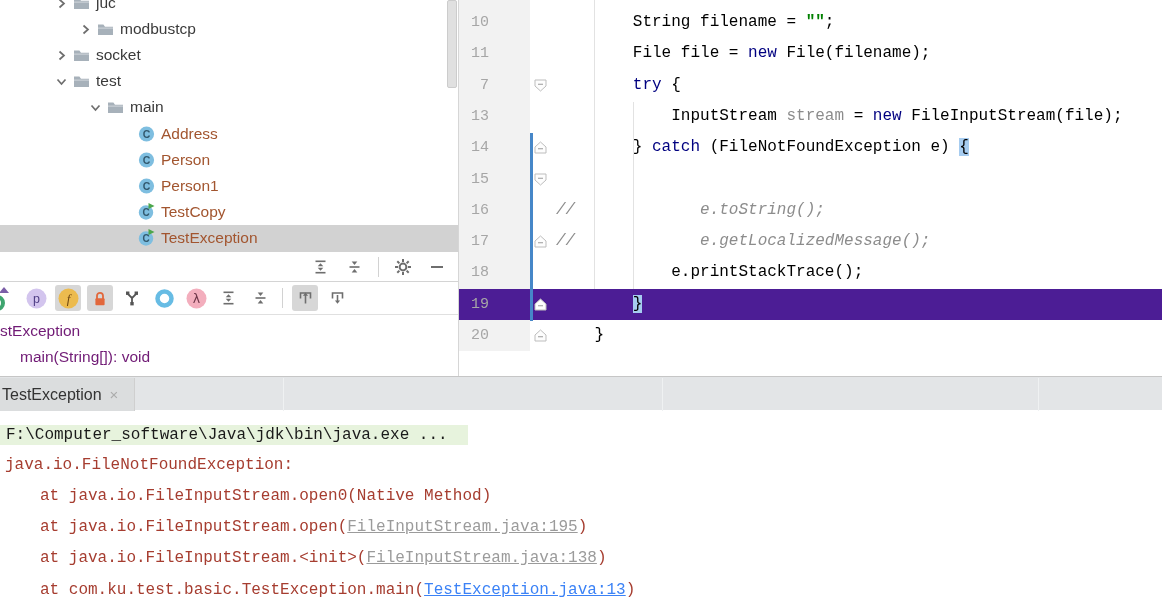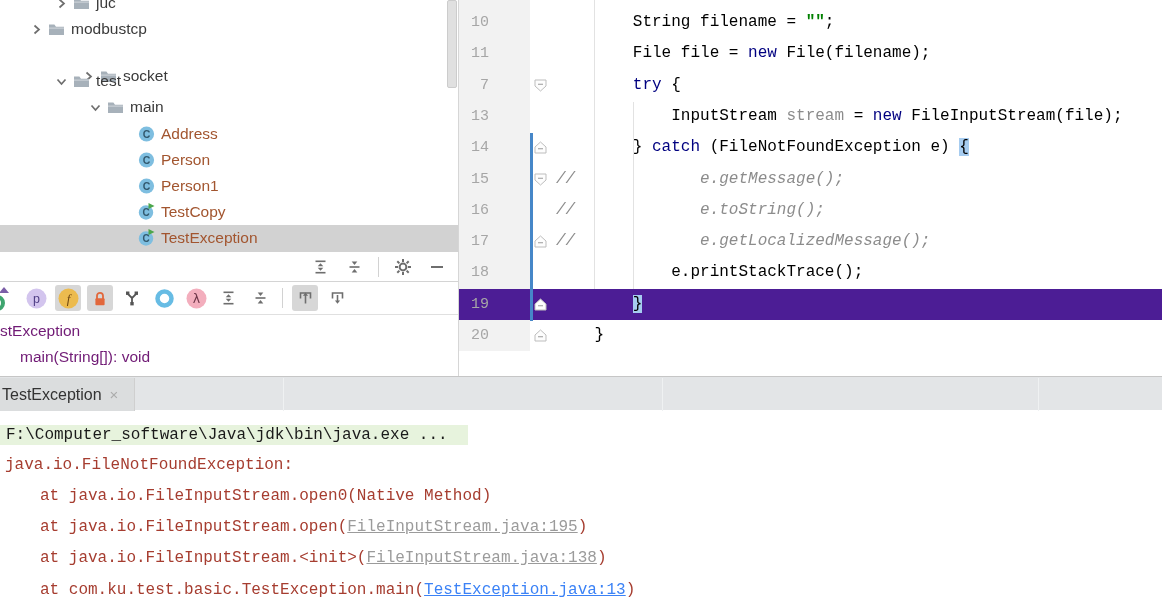--- a/index.html
+++ b/index.html
@@ -90,35 +90,35 @@
             </svg>
           </span>
           <span class="ficon">
             <svg width="17" height="14" viewBox="0 0 17 14">
               <path d="M1,2.5 h5.4 l1.6,2.2 H16 V13 H1 Z" fill="#A7B1BA"></path>
               <rect x="1" y="5.6" width="15" height="1" fill="rgba(255,255,255,0.5)"></rect>
             </svg>
           </span>
           <span class="lbl">juc</span>
         </div>
-        <div class="tree-row" style="top: 16.1px; padding-left: 28px;">
+        <div class="tree-row" style="top: 16.1px; padding-left: 77px;">
           <span class="chev">
             <svg width="11" height="11" viewBox="0 0 11 11">
               <polyline points="3.5,1.5 8,5.5 3.5,9.5" fill="none" stroke="#6E6E6E" stroke-width="1.7"></polyline>
             </svg>
           </span>
           <span class="ficon">
             <svg width="17" height="14" viewBox="0 0 17 14">
               <path d="M1,2.5 h5.4 l1.6,2.2 H16 V13 H1 Z" fill="#A7B1BA"></path>
               <rect x="1" y="5.6" width="15" height="1" fill="rgba(255,255,255,0.5)"></rect>
             </svg>
           </span>
           <span class="lbl">modbustcp</span>
         </div>
-        <div class="tree-row" style="top: 42.2px; padding-left: 80px; margin-top: 21px;">
+        <div class="tree-row" style="top: 42.2px; padding-left: 53px;">
           <span class="chev">
             <svg width="11" height="11" viewBox="0 0 11 11">
               <polyline points="3.5,1.5 8,5.5 3.5,9.5" fill="none" stroke="#6E6E6E" stroke-width="1.7"></polyline>
             </svg>
           </span>
           <span class="ficon">
             <svg width="17" height="14" viewBox="0 0 17 14">
               <path d="M1,2.5 h5.4 l1.6,2.2 H16 V13 H1 Z" fill="#A7B1BA"></path>
               <rect x="1" y="5.6" width="15" height="1" fill="rgba(255,255,255,0.5)"></rect>
             </svg>
@@ -369,21 +369,20 @@
           <span class="code"><span>        } </span><span class="kw">catch</span><span> (FileNotFoundException e) </span><span class="match">{</span></span>
         </div>
         <div class="code-row" style="top: 163.5px;">
           <span class="lnum">15</span>
           <span class="fold">
             <svg width="13" height="13" viewBox="0 0 13 13">
               <polygon points="1,1 12,1 12,7 6.5,12 1,7" fill="#FDFDFD" stroke="#BDBDBD" stroke-width="1"></polygon>
               <line x1="4" y1="5.3" x2="9" y2="5.3" stroke="#ABABAB" stroke-width="1.2"></line>
             </svg>
           </span>
-          <span class="code"><span class="cmt">//             e.getMessage();</span></span>
         </div>
         <div class="code-row" style="top: 194.8px;">
           <span class="lnum">16</span>
           <span class="code"><span class="cmt">//             e.toString();</span></span>
         </div>
         <div class="code-row" style="top: 226.1px;">
           <span class="lnum">17</span>
           <span class="fold">
             <svg width="13" height="13" viewBox="0 0 13 13">
               <polygon points="1,12 12,12 12,6 6.5,1 1,6" fill="#FDFDFD" stroke="#BDBDBD" stroke-width="1"></polygon>

